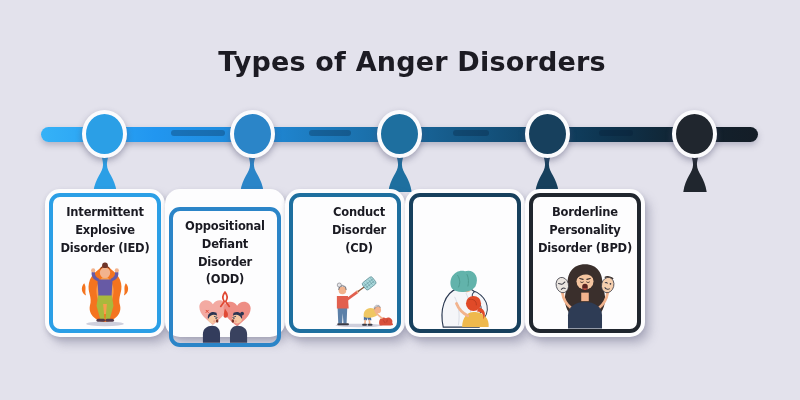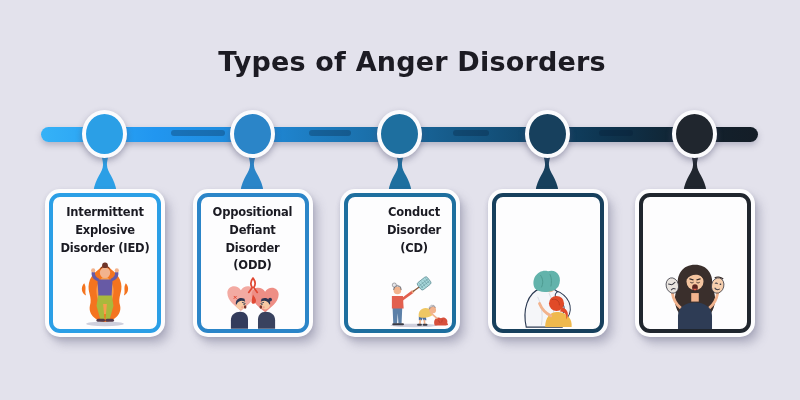--- a/index.html
+++ b/index.html
@@ -44,21 +44,21 @@
   }
   .dot.n1{left:82px;}  .stem.n1{left:92px;}
   .dot.n2{left:230px;} .stem.n2{left:239px;}
   .dot.n3{left:377px;} .stem.n3{left:387px;}
   .dot.n4{left:525px;} .stem.n4{left:534px;}
   .dot.n5{left:672px;} .stem.n5{left:682px;}
 
   
   .cards{
     position:absolute;top:189px;left:0;width:800px;height:148px;
-    display:flex;justify-content:space-between;
+    display:flex;justify-content:flex-start;
     padding:0 45px;box-sizing:border-box;z-index:5;
   }
   .card{
     width:120px;height:148px;box-sizing:border-box;
     background:#fdfdfe;border-radius:15px;padding:4px;
     box-shadow:5px 7px 10px rgba(110,110,140,.38),0 2px 4px rgba(110,110,140,.25);
   }
   .card-inner{
     height:100%;box-sizing:border-box;
     border:4px solid #888;border-radius:11px;
@@ -133,21 +133,21 @@
             <circle cx="67.5" cy="12.5" r="2.2" fill="#f2b38d"></circle>
             <circle cx="55" cy="15" r="5.5" fill="#f2b38d"></circle>
             <path d="M49.5,14 A5.5,5.5 0 0 1 60.5,14 L59.5,9.5 A6.5,6.5 0 0 0 50.5,9.5 Z" fill="#6e352a"></path>
             <circle cx="55" cy="7" r="3" fill="#6e352a"></circle>
           </svg>
         </div>
       </div>
     </div>
 
     <div class="card">
-      <div class="card-inner" style="border-color: rgb(43, 133, 200);">
+      <div class="card-inner" style="border-color: rgb(43, 133, 200); margin-top: 14px;">
         <div class="card-label">Oppositional
 Defiant Disorder
 (ODD)</div>
         <div class="art-wrap">
           <svg class="art" viewBox="0 0 110 74" preserveAspectRatio="xMidYMax meet">
             <path d="M38,20 C33,11 19,13 19,24 C19,35 31,43 38,49 C45,43 57,35 57,24 C57,13 43,11 38,20 Z" fill="#f3aaa2"></path>
             <path d="M72,22 C67,13 53,15 53,26 C53,37 65,45 72,51 C79,45 91,37 91,26 C91,15 77,13 72,22 Z" fill="#ee8e85"></path>
             <path d="M55,3 C51,8 51,12 54,16 L49,23 M55,3 C59,8 59,12 56,16 L61,23" stroke="#e04934" stroke-width="2.4" fill="none" stroke-linecap="round"></path>
             <path d="M55,26 C57,30 60,32 59,36 C58,40 52,40 53,35.5 C53.5,32.5 54,29.5 55,26 Z" fill="#e04934"></path>
             <path d="M28,28 L32,32 M32,28 L28,32" stroke="#e04934" stroke-width="1.4"></path>
@@ -223,20 +223,23 @@
             <circle cx="64" cy="47" r="8" fill="#e04a28"></circle>
             <path d="M59,43 C63,41.5 67.5,44 67,49" stroke="#b93a1f" stroke-width="1" fill="none"></path>
             <path d="M70,51 C76,53 78,59 74,64 C76,58 71,55 67.5,55.5 Z" fill="#e04a28"></path>
           </svg>
         </div>
       </div>
     </div>
 
     <div class="card">
       <div class="card-inner" style="border-color: rgb(32, 38, 46);">
+        <div class="card-label">Borderline
+Personality
+Disorder (BPD)</div>
         <div class="art-wrap">
           <svg class="art" viewBox="0 0 110 74" preserveAspectRatio="xMidYMax meet">
             <path d="M55,6 C42,6 35,16 37,30 C32,38 33,50 38,57 L72,57 C77,50 78,38 73,30 C75,16 68,6 55,6 Z" fill="#3a2f2c"></path>
             <path d="M40,52 C35,48 32,42 31,36" stroke="#f2b38d" stroke-width="3" fill="none" stroke-linecap="round"></path>
             <path d="M70,52 C75,48 78,42 79,36" stroke="#f2b38d" stroke-width="3" fill="none" stroke-linecap="round"></path>
             <g transform="rotate(-14 31 28)">
               <ellipse cx="31" cy="28" rx="6.5" ry="8.2" fill="#eae5e0" stroke="#3a3a44" stroke-width=".8"></ellipse>
               <path d="M27.5,25.5 L30.5,27 M34.5,25.5 L31.5,27" stroke="#3a3a44" stroke-width="1.1" stroke-linecap="round"></path>
               <path d="M28.5,32.5 C30,31 32,31 33.5,32.5" stroke="#3a3a44" stroke-width="1" fill="none"></path>
             </g>

